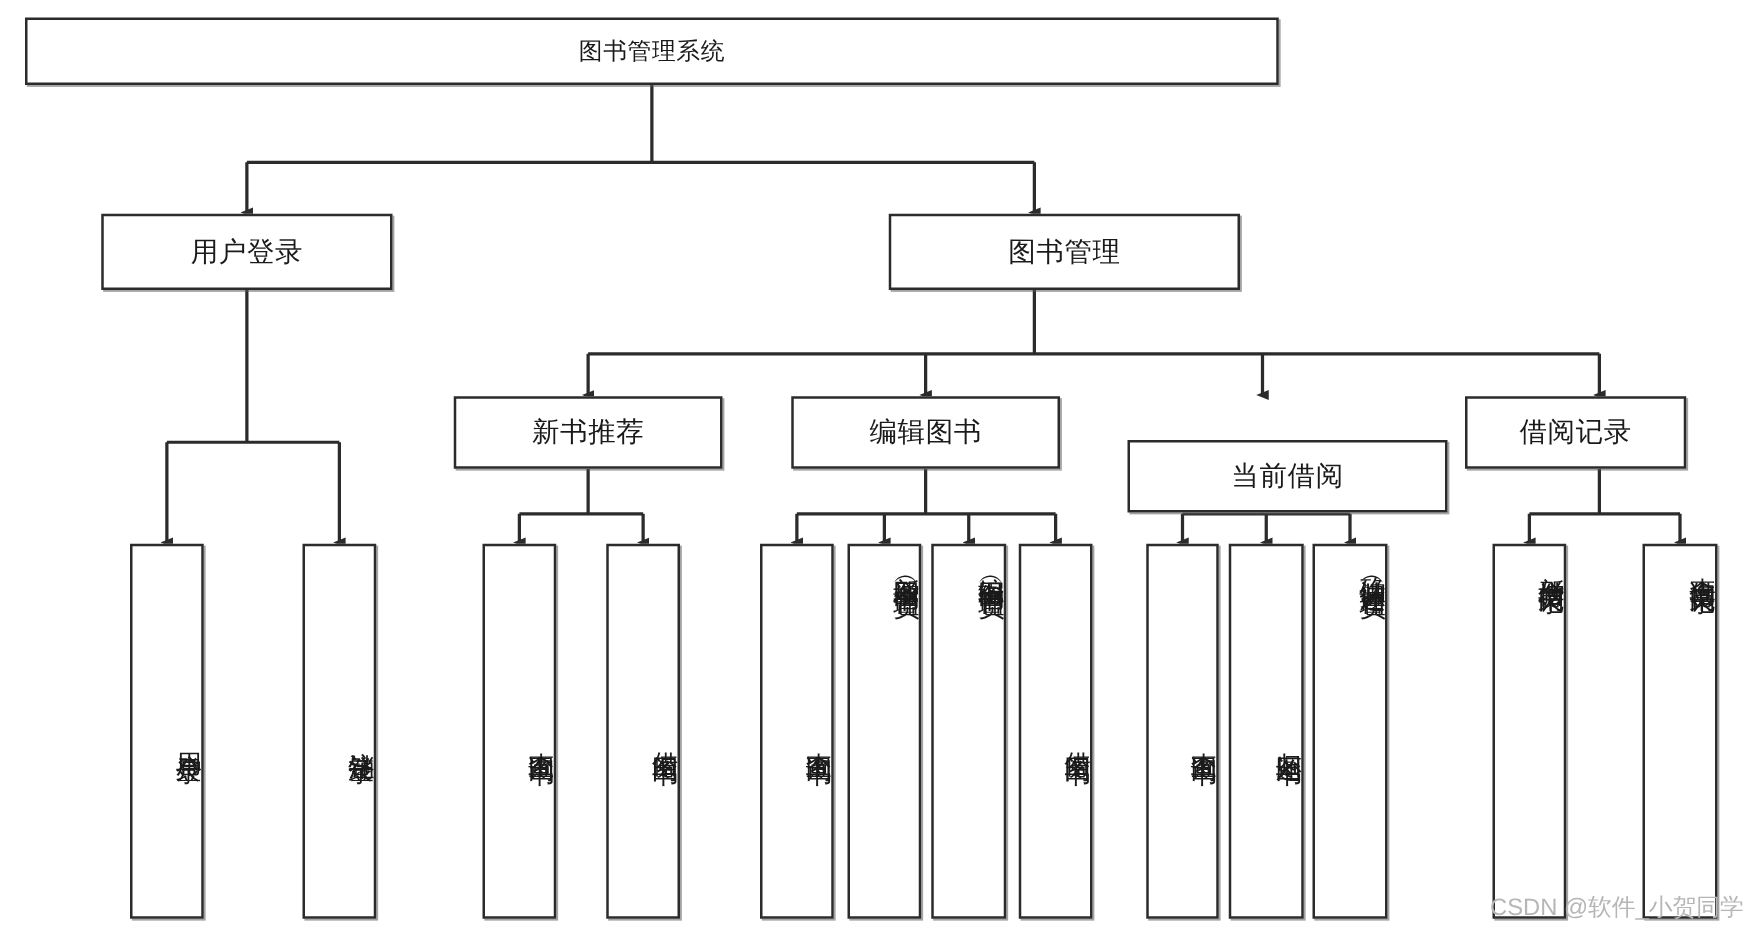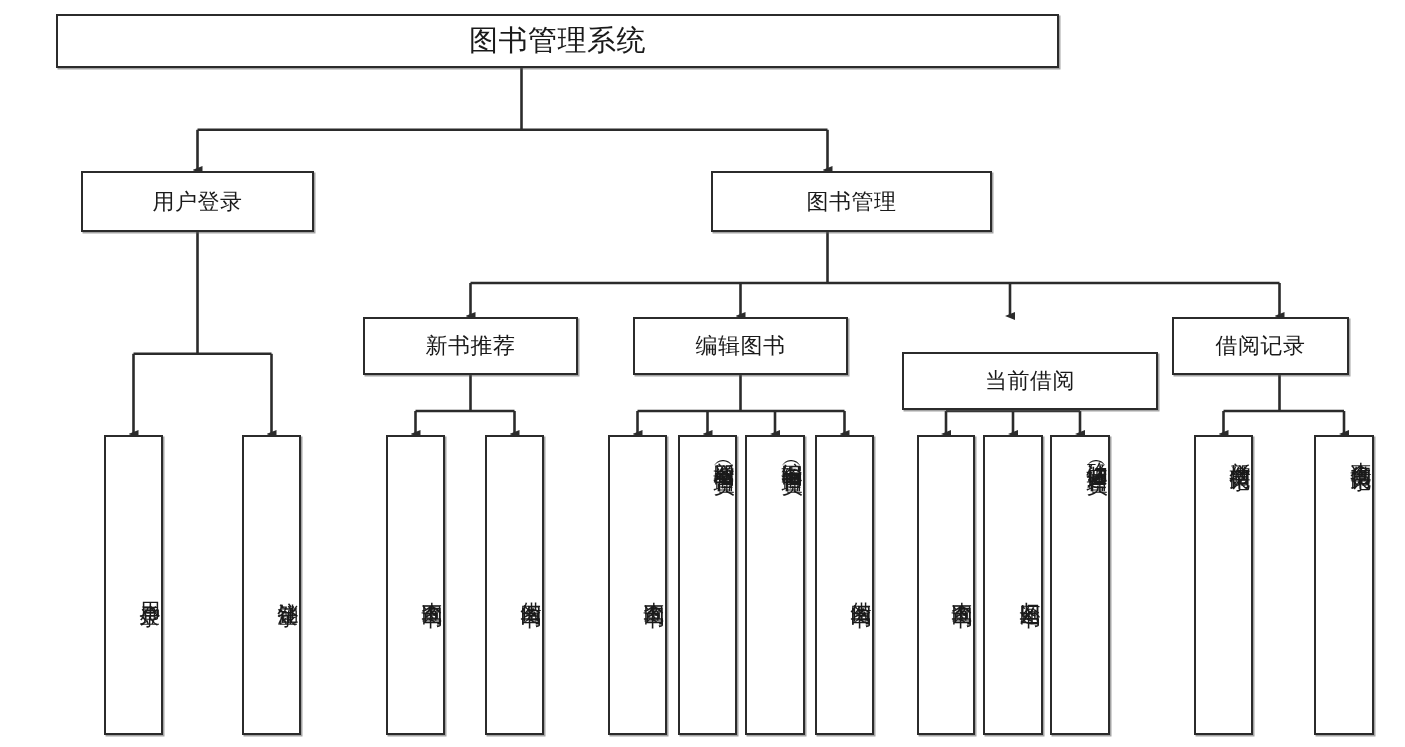--- a/index.html
+++ b/index.html
@@ -19,21 +19,21 @@
     background:#ffffff;
     border:2.5px solid #2b2b2b;
     box-shadow:1.5px 1.5px 0 rgba(90,90,90,.55);
     display:flex;
     align-items:center;
     justify-content:center;
     color:#1a1a1a;
     letter-spacing:.5px;
   }
   .node.h{ font-size:22px; }
-  .node.root{ font-size:29px;margin-left:36px; }
+  .node.root{ font-size:19px; }
 
   
   .node.v{
     font-size:21px;
     writing-mode:vertical-rl;
     text-orientation:upright;
     align-items:flex-start;
     justify-content:center;
     padding-top:8px;
     line-height:1.08;
@@ -153,13 +153,14 @@
         <span>确认归还（管理员）</span>
       </div>
       <div class="node v tall" style="left: 1194px; top: 435px; width: 59px; height: 300px;">
         <span>新增借阅记录</span>
       </div>
       <div class="node v tall" style="left: 1314px; top: 435px; width: 60px; height: 300px;">
         <span>查询借阅记录</span>
       </div>
     </div>
 
+  <div class="watermark">CSDN @软件_小贺同学</div>
 </div>
 
 </body></html>

